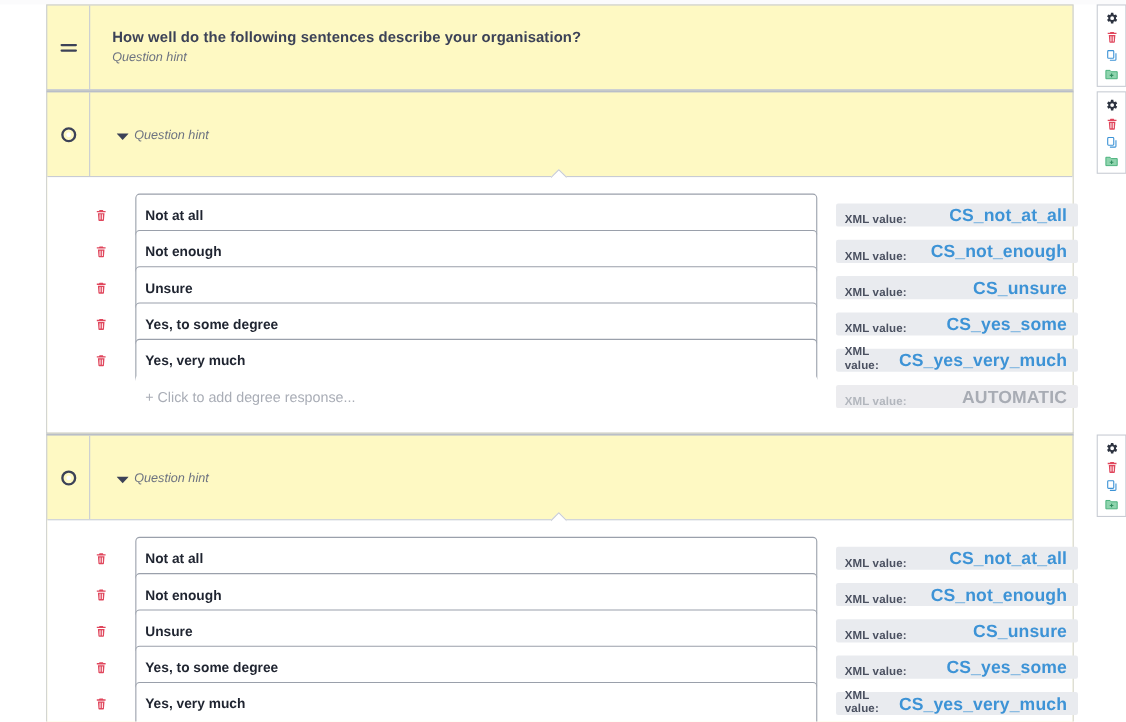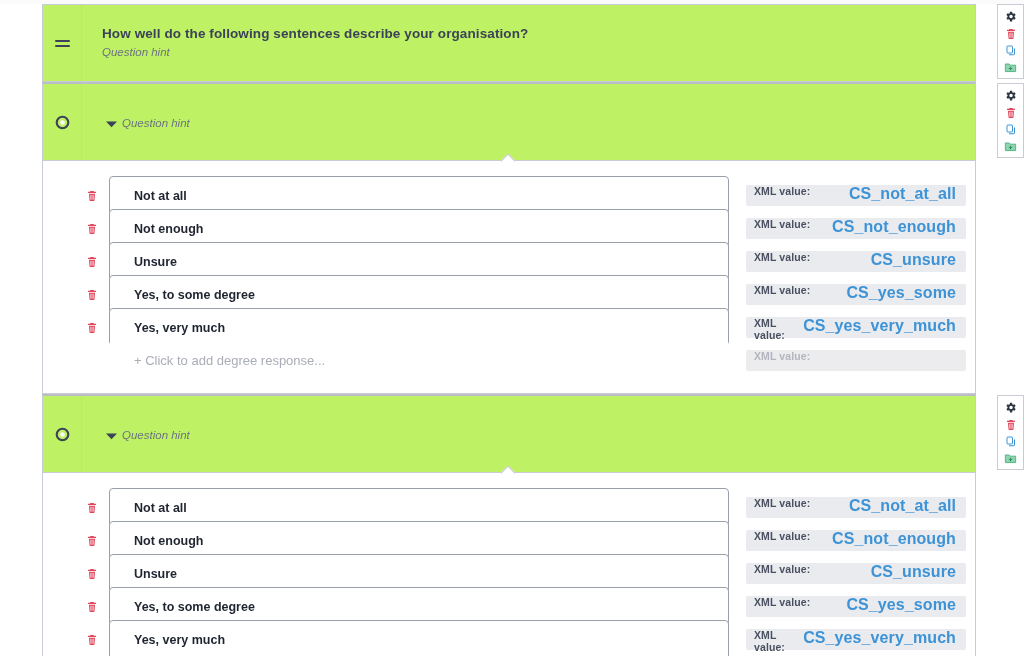--- a/index.html
+++ b/index.html
@@ -26,21 +26,21 @@
     position: absolute;
     left: 0; top: 0;
     width: 1024px; height: 4px;
     background: #fbfbfc;
   }
 
   
   .qcard {
     position: relative;
     margin: 0 48px 0 42px;
-    background: #bef264;
+    background: #fef9c3;
     border: 1px solid #c8ccd4;
     box-sizing: border-box;
   }
   .qcard + .qcard { border-top-width: 2px; border-top-color: #b9bec8; }
 
   .qhead {
     display: flex;
     align-items: stretch;
     min-height: 76px;
     position: relative;
@@ -159,41 +159,41 @@
     cursor: pointer;
   }
   .ainput {
     flex: 0 0 620px;
     height: 40px;
     border: 1px solid #9aa0ab;
     border-radius: 4px;
     background: #ffffff;
     display: flex;
     align-items: center;
-    padding: 0 24px;
+    padding: 0 8px;
     box-sizing: border-box;
     font-size: 12.5px;
     font-weight: bold;
     color: #1f2430;
-    margin-left: 6px;
+    margin-left: 20px;
   }
   .ainput.placeholder {
     border-color: transparent;
     color: #a9adb6;
     font-weight: normal;
     font-size: 13px;
   }
   .xml {
     flex: 0 0 220px;
     margin-left: 17px;
     height: 21px;
     background: #e9ebef;
     border-radius: 2px;
     display: flex;
-    align-items: flex-start;
+    align-items: flex-end;
     justify-content: space-between;
     padding: 0 10px 0 8px;
     box-sizing: border-box;
   }
   .xml .lbl {
     font-size: 10.5px;
     font-weight: bold;
     color: #4a5060;
     letter-spacing: .1px;
   }

